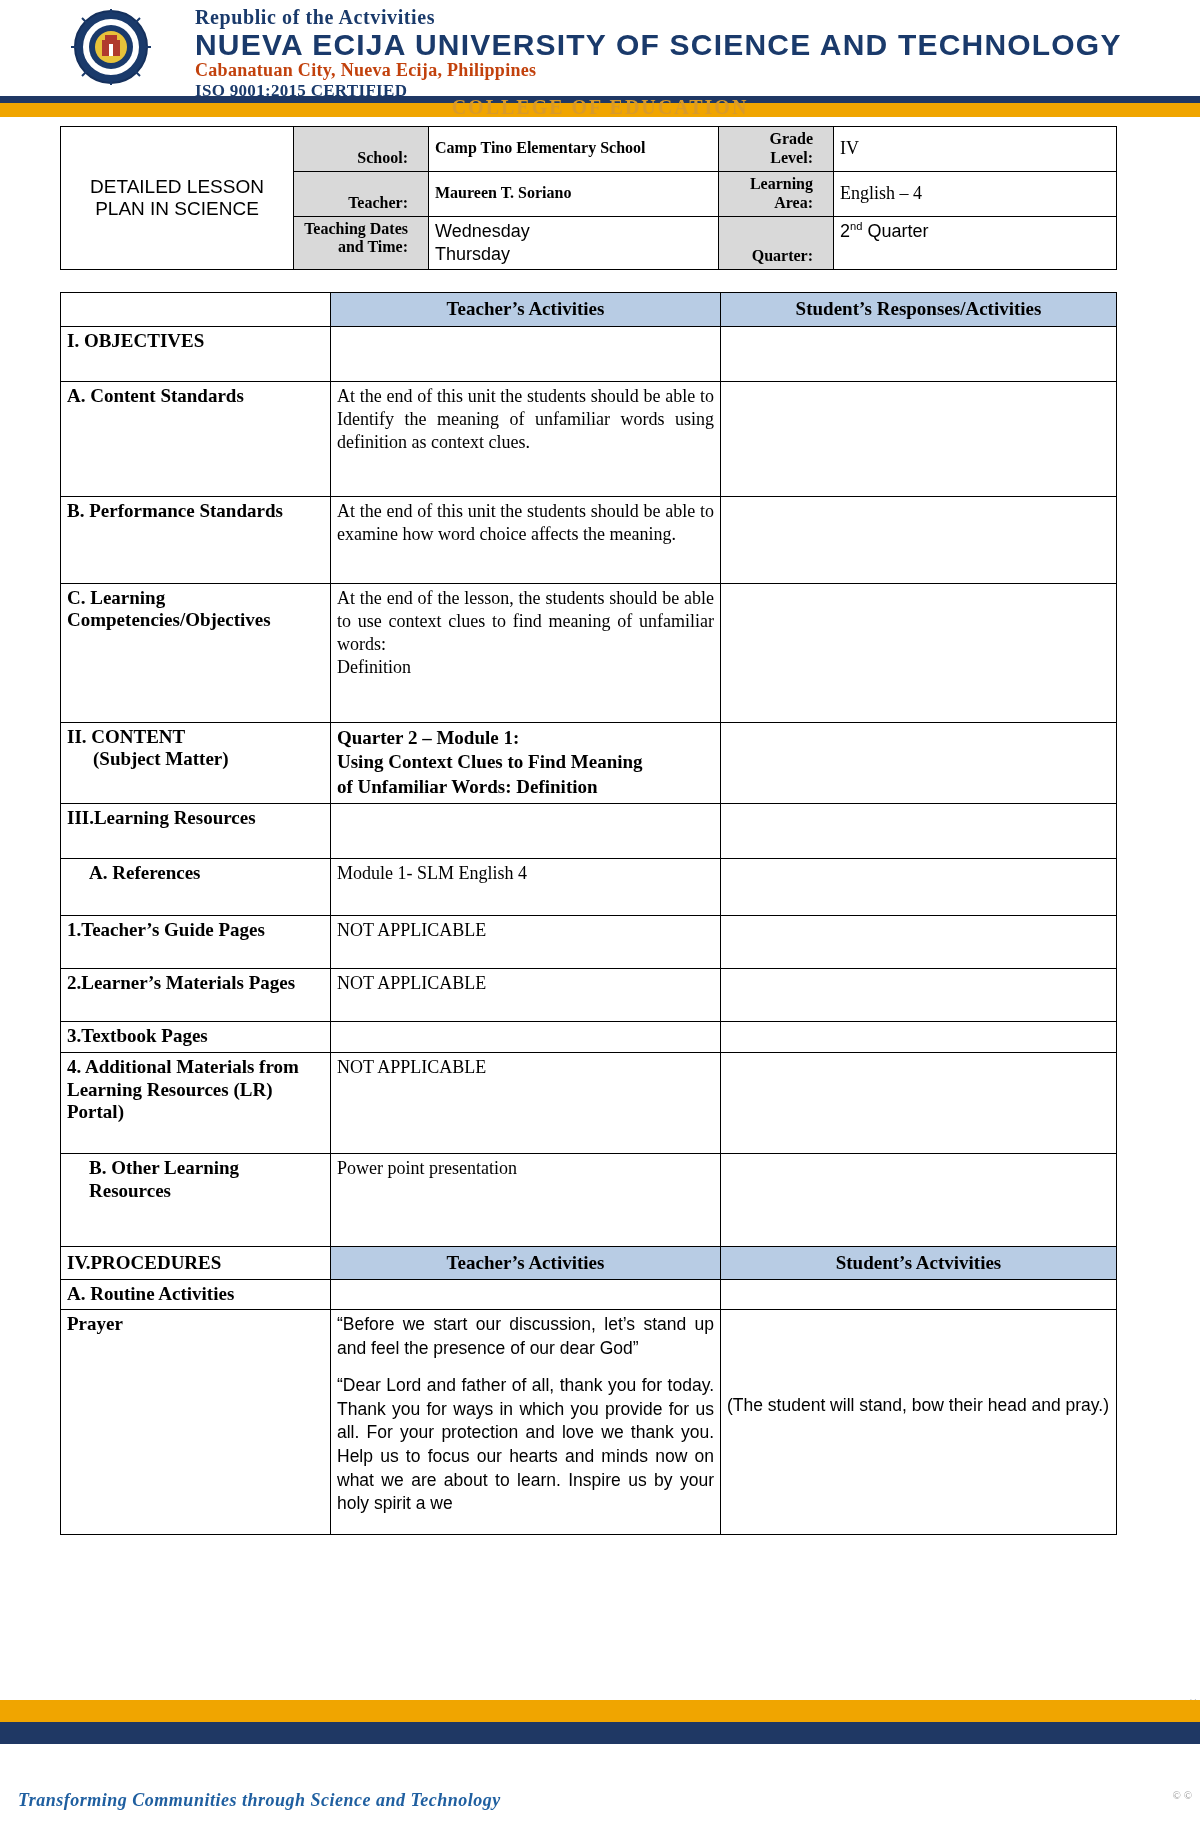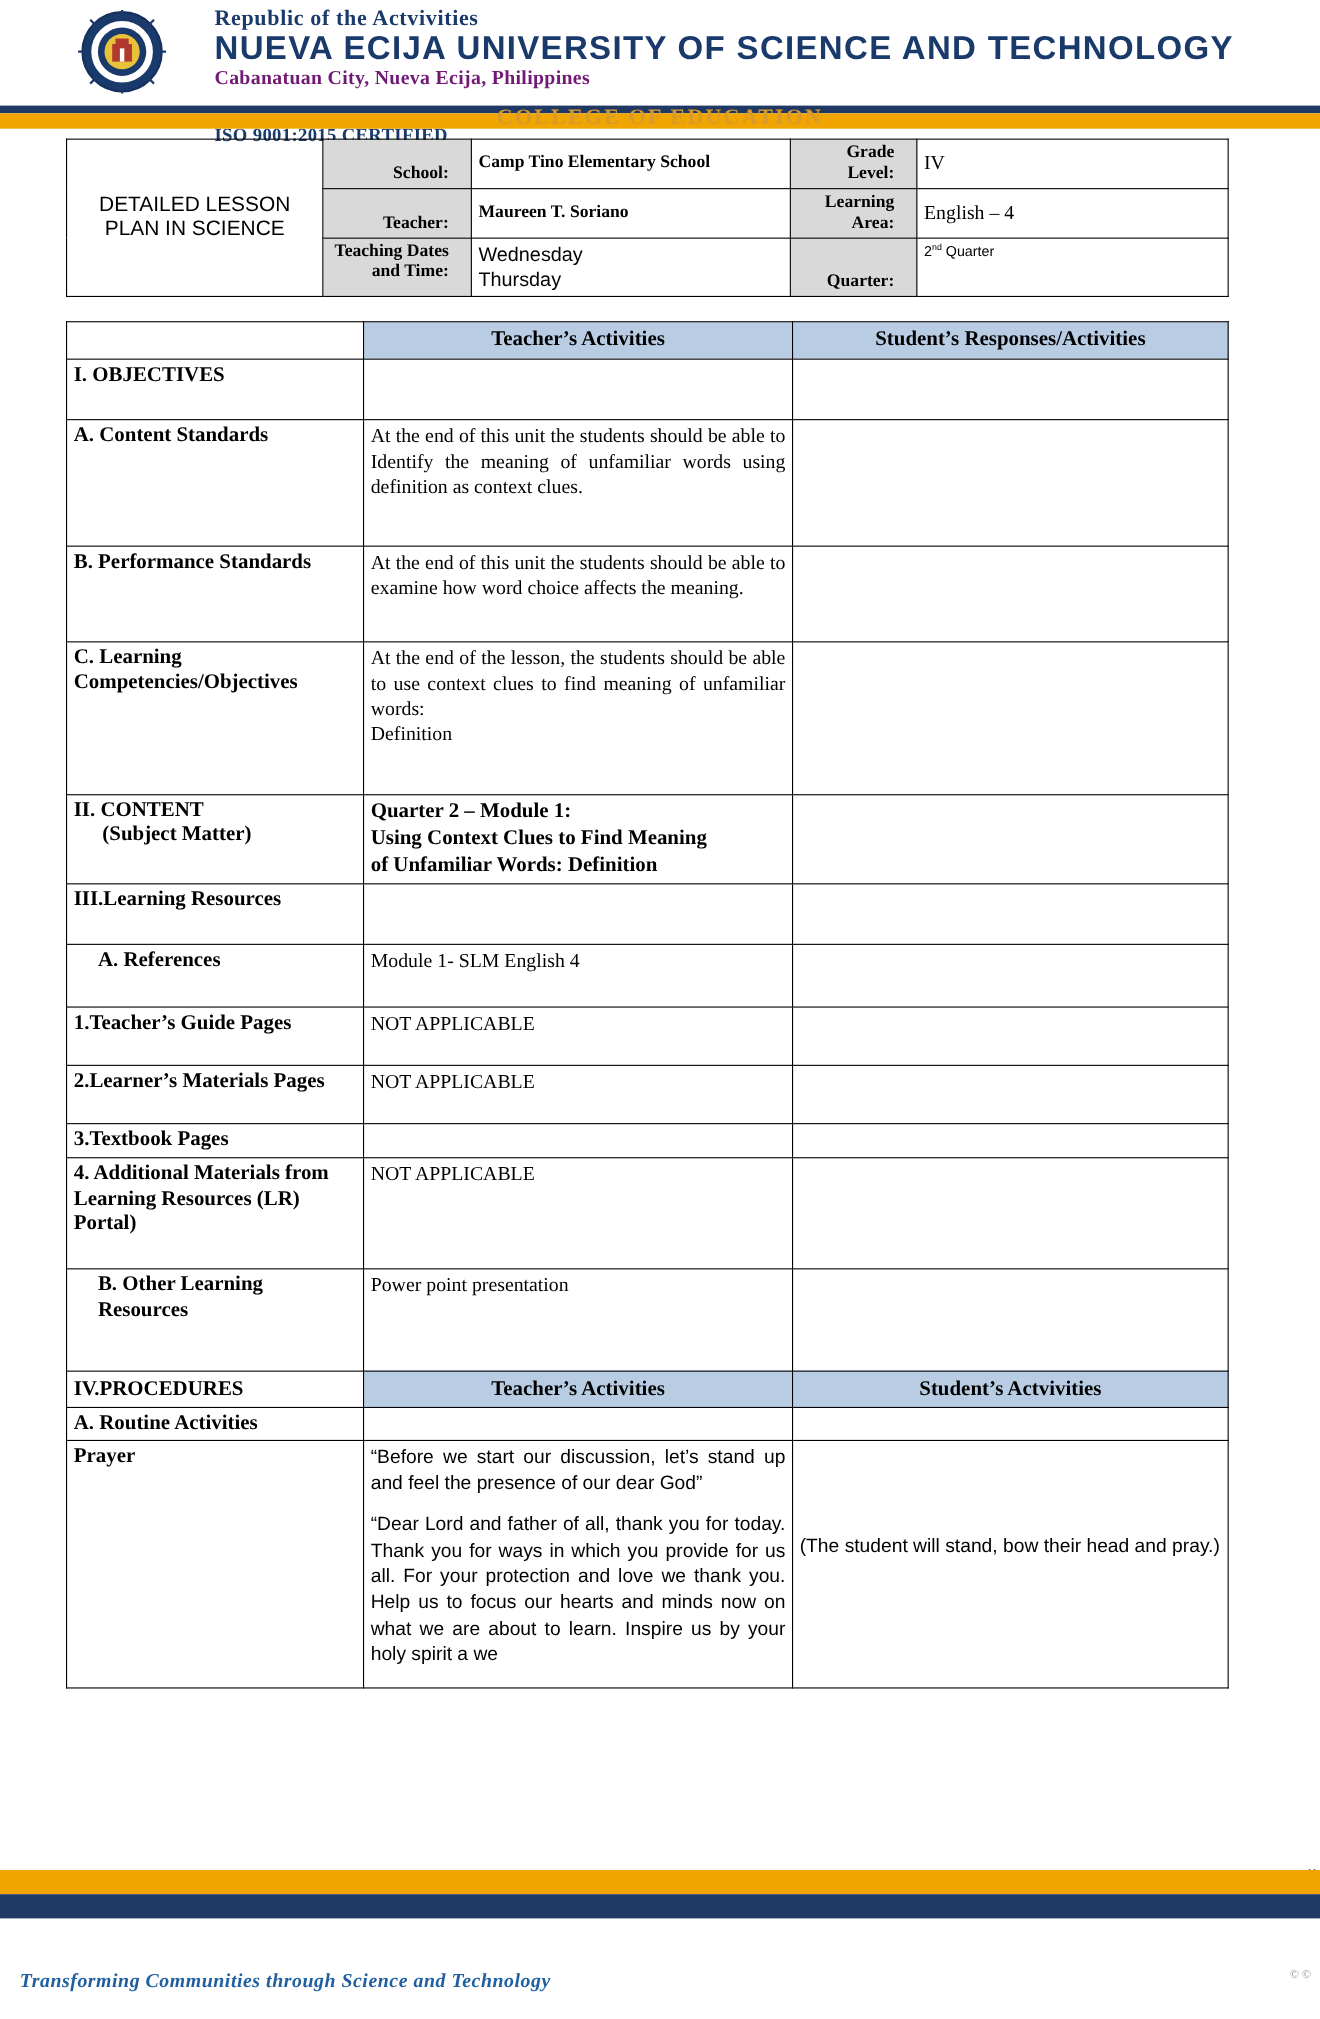--- a/index.html
+++ b/index.html
@@ -50,30 +50,29 @@
     font-size: 30px;
     color: #1a3a6b;
     letter-spacing: 1.2px;
     line-height: 1.04;
     white-space: nowrap;
   }
   .hdr-line3 {
     font-family: "Liberation Serif", serif;
     font-weight: bold;
     font-size: 18px;
-    color: #701a75;
+    color: #c2410c;
     letter-spacing: 0.3px;
   }
   .hdr-line4 {
     font-family: "Liberation Serif", serif;
     font-weight: bold;
     font-size: 17px;
     color: #1a3a6b;
     letter-spacing: 0.3px;
-    margin-top: 32px;
   }
   .bar-blue {
     position: absolute;
     left: 0; top: 96px;
     width: 1200px; height: 7px;
     background: #1f3864;
   }
   .bar-orange {
     position: absolute;
     left: 0; top: 103px;
@@ -145,21 +144,21 @@
     margin-top: 47px;
   }
   .val-sans {
     font-family: "Liberation Sans", sans-serif;
     font-size: 18px;
     vertical-align: top;
     line-height: 1.3;
   }
   .val-q {
     font-family: "Liberation Sans", sans-serif;
-    font-size: 13px;
+    font-size: 18px;
     vertical-align: top;
   }
 
   
   .lesson-table {
     width: 1056px;
     margin-top: 22px;
   }
   .lesson-table col.c1 { width: 270px; }
   .lesson-table col.c2 { width: 390px; }

